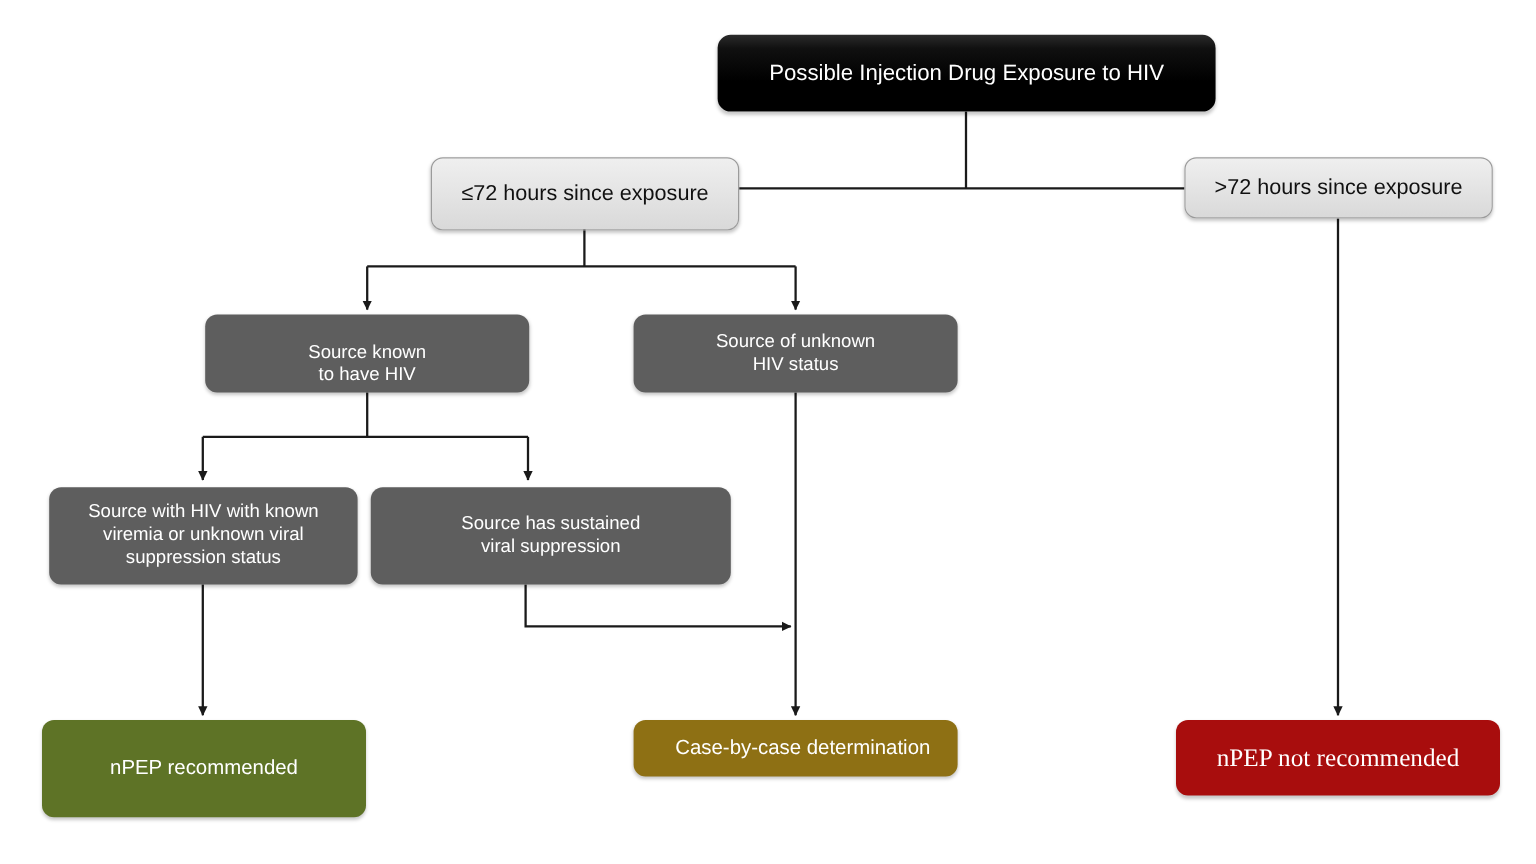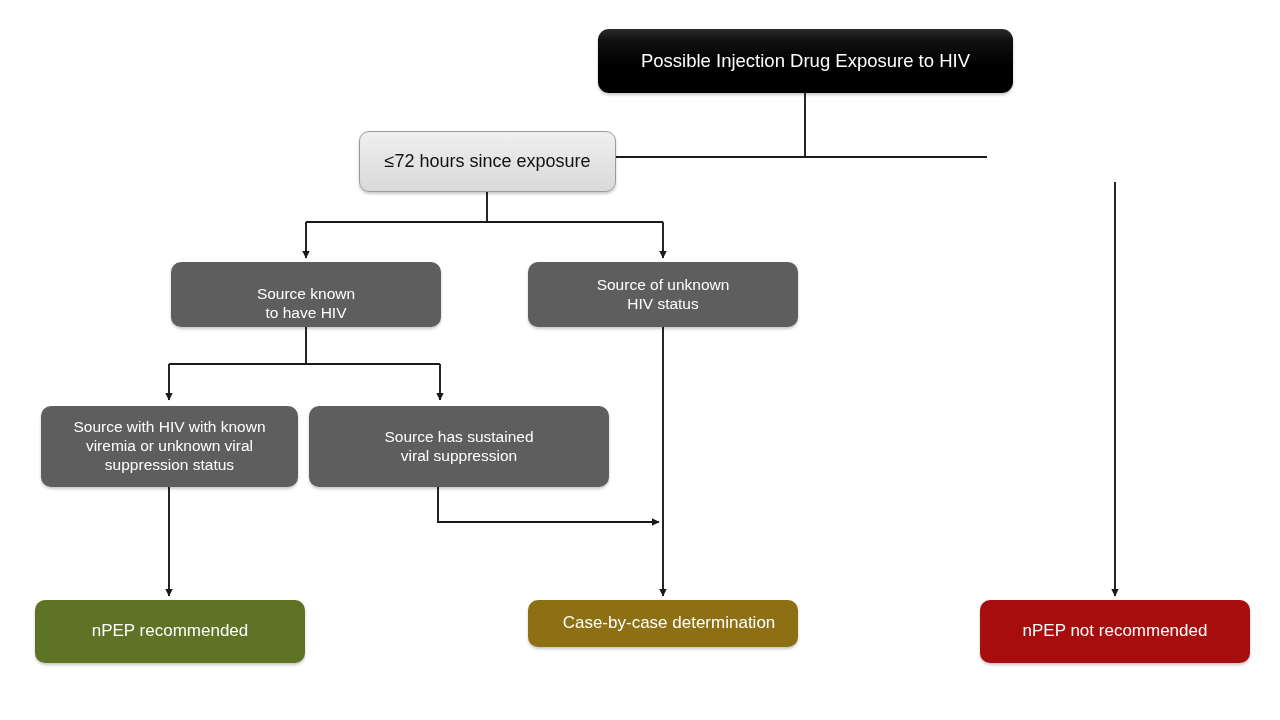--- a/index.html
+++ b/index.html
@@ -75,22 +75,23 @@
   }
   .node.outcome-gold {
     background: #8e7014;
     color: #ffffff;
     font-size: 17px;
     border-radius: 10px;
   }
   .node.outcome-red {
     background: #a80d0d;
     color: #ffffff;
-    font-size: 17px;
+    font-size: 21px;
     border-radius: 10px;
+    font-family: Liberation Serif, serif;
   }
 </style>
 </head>
 <body>
 
 <div id="stage">
 
   <svg id="edges" viewBox="0 0 1280 720">
     <defs>
       <marker id="arrow" markerWidth="9" markerHeight="9" refX="7.4" refY="4.5" orient="auto" markerUnits="userSpaceOnUse">
@@ -123,20 +124,23 @@
   </svg>
 
   <div class="node start" style="left:598px; top:29px; width:415px; height:64px;">
     <span class="label">Possible Injection Drug Exposure to HIV</span>
   </div>
 
   <div class="node decision" style="left:359px; top:131px; width:257px; height:61px;">
     <span class="label">≤72 hours since exposure</span>
   </div>
 
+  <div class="node decision" style="left:987px; top:131px; width:257px; height:51px;">
+    <span class="label">&gt;72 hours since exposure</span>
+  </div>
 
   <div class="node state" style="left:171px; top:262px; width:270px; height:65px;align-items:flex-end;">
     <span class="label">Source known
 to have HIV</span>
   </div>
 
   <div class="node state" style="left:528px; top:262px; width:270px; height:65px;">
     <span class="label">Source of unknown
 HIV status</span>
   </div>
@@ -145,21 +149,21 @@
     <span class="label">Source with HIV with known
 viremia or unknown viral
 suppression status</span>
   </div>
 
   <div class="node state" style="left:309px; top:406px; width:300px; height:81px;">
     <span class="label">Source has sustained
 viral suppression</span>
   </div>
 
-  <div class="node outcome-green" style="left:35px; top:600px; width:270px; height:63px;">
+  <div class="node outcome-green" style="left:35px; top:600px; width:270px; height:81px;">
     <span class="label">nPEP recommended</span>
   </div>
 
   <div class="node outcome-gold" style="left:528px; top:600px; width:270px; height:47px;padding-left:22px;">
     <span class="label">Case-by-case determination</span>
   </div>
 
   <div class="node outcome-red" style="left:980px; top:600px; width:270px; height:63px;">
     <span class="label">nPEP not recommended</span>
   </div>

